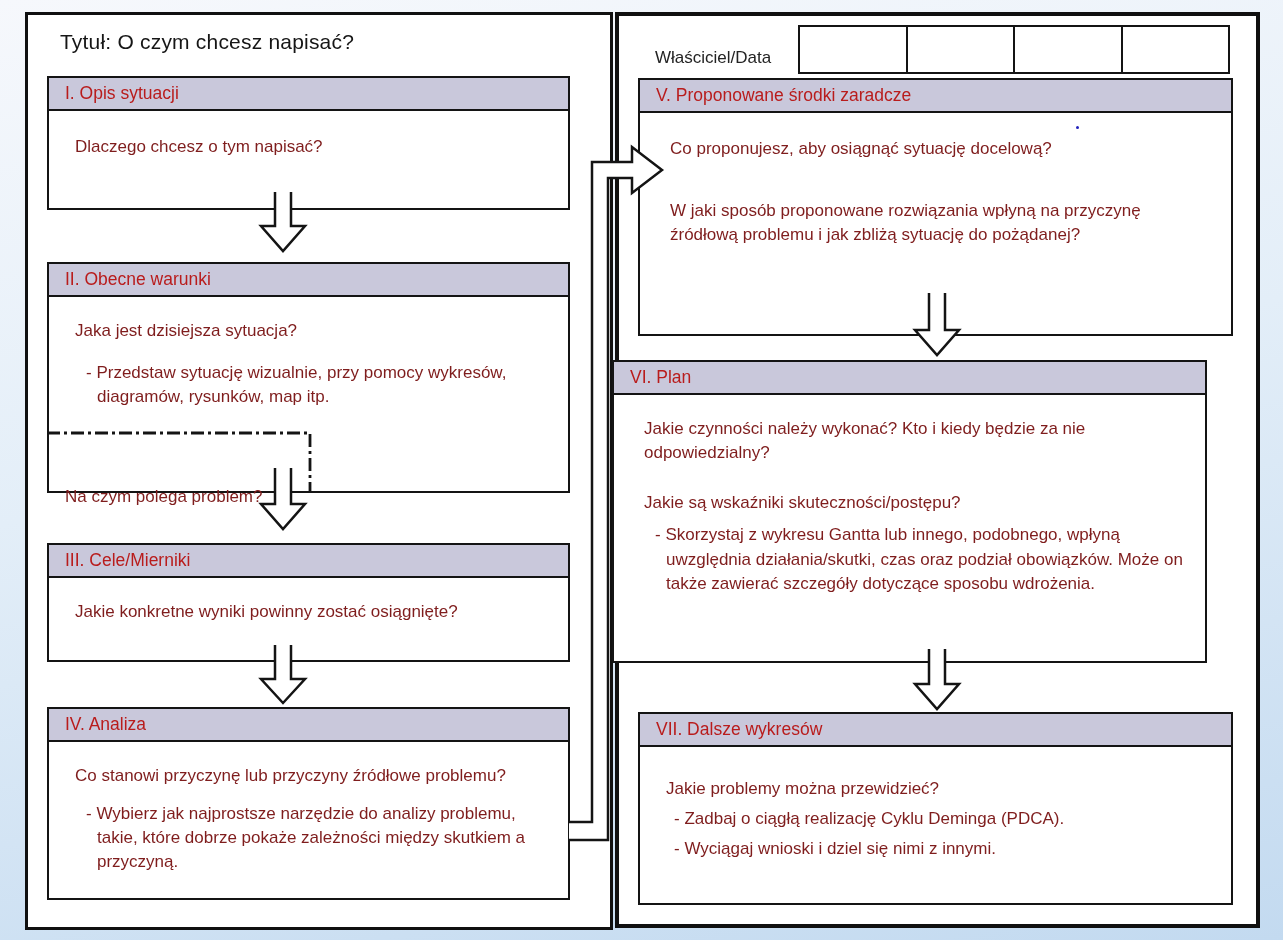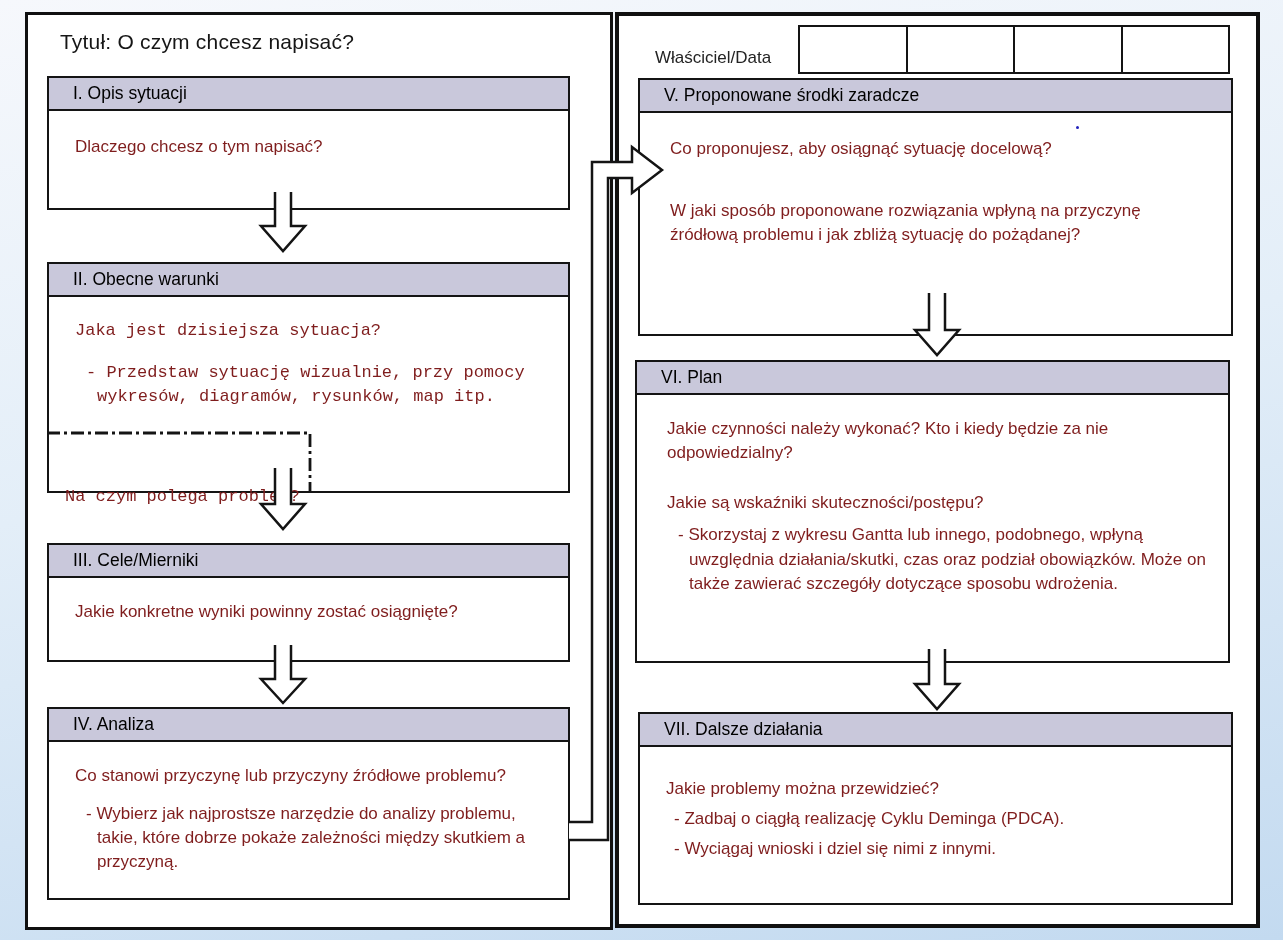--- a/index.html
+++ b/index.html
@@ -26,22 +26,22 @@
   .sbox{
     position:absolute;
     background:#ffffff;
     border:2.5px solid #141414;
     box-sizing:border-box;
   }
   .sbox-header{
     background:#c9c8db;
     border-bottom:2.5px solid #141414;
     height:31px;line-height:31px;
-    padding-left:24px;
-    font-size:17.5px;color:#000000;
+    padding-left:16px;
+    font-size:17.5px;color:#b91c1c;
     white-space:nowrap;overflow:hidden;
   }
   .sbox-body{
     position:relative;
     padding:0 20px 0 26px;
     font-size:17px;line-height:1.42;color:#7f1d1d;
   }
   .rbody{padding-left:30px;}
   .q{margin:0 0 0 0;}
   .bullet{padding-left:22px;text-indent:-11px;margin:0;}
@@ -83,21 +83,21 @@
 
   <div class="sbox" style="left:47px;top:76px;width:523px;height:134px;">
     <div class="sbox-header">I. Opis sytuacji</div>
     <div class="sbox-body" style="padding-top:24px;">
       <p class="q">Dlaczego chcesz o tym napisać?</p>
     </div>
   </div>
 
   <div class="sbox" style="left:47px;top:262px;width:523px;height:231px;">
     <div class="sbox-header">II. Obecne warunki</div>
-    <div class="sbox-body" style="padding-top:22px;font-family:Liberation Mono, monospace;">
+    <div class="sbox-body" style="padding-top:22px;">
       <p class="q" style="margin-bottom:18px;">Jaka jest dzisiejsza sytuacja?</p>
       <p class="bullet" style="max-width:430px;">- Przedstaw sytuację wizualnie, przy pomocy wykresów, diagramów, rysunków, map itp.</p>
       <div class="note" style="top:188px;">Na czym polega problem?</div>
     </div>
   </div>
 
   <div class="sbox" style="left:47px;top:543px;width:523px;height:119px;">
     <div class="sbox-header">III. Cele/Mierniki</div>
     <div class="sbox-body" style="padding-top:22px;">
       <p class="q">Jakie konkretne wyniki powinny zostać osiągnięte?</p>
@@ -121,31 +121,31 @@
   </div>
 
   <div class="sbox" style="left:638px;top:78px;width:595px;height:258px;">
     <div class="sbox-header">V. Proponowane środki zaradcze</div>
     <div class="sbox-body rbody" style="padding-top:24px;">
       <p class="q" style="margin-bottom:38px;">Co proponujesz, aby osiągnąć sytuację docelową?</p>
       <p class="q" style="max-width:525px;">W jaki sposób proponowane rozwiązania wpłyną na przyczynę źródłową problemu i jak zbliżą sytuację do pożądanej?</p>
     </div>
   </div>
 
-  <div class="sbox" style="left:635px;top:360px;width:595px;height:303px;">
+  <div class="sbox" style="left:612px;top:360px;width:595px;height:303px;">
     <div class="sbox-header">VI. Plan</div>
     <div class="sbox-body rbody" style="padding-top:22px;">
       <p class="q" style="max-width:510px;margin-bottom:26px;">Jakie czynności należy wykonać? Kto i kiedy będzie za nie odpowiedzialny?</p>
       <p class="q" style="margin-bottom:8px;">Jakie są wskaźniki skuteczności/postępu?</p>
       <p class="bullet" style="max-width:530px;">- Skorzystaj z wykresu Gantta lub innego, podobnego, wpłyną uwzględnia działania/skutki, czas oraz podział obowiązków. Może on także zawierać szczegóły dotyczące sposobu wdrożenia.</p>
     </div>
   </div>
 
   <div class="sbox" style="left:638px;top:712px;width:595px;height:193px;">
-    <div class="sbox-header">VII. Dalsze działania</div>
+    <div class="sbox-header">VII. Dalsze wykresów</div>
     <div class="sbox-body" style="padding-top:30px;padding-left:26px;">
       <p class="q" style="margin-bottom:6px;">Jakie problemy można przewidzieć?</p>
       <p class="bullet" style="padding-left:16px;text-indent:-8px;margin-bottom:6px;">- Zadbaj o ciągłą realizację Cyklu Deminga (PDCA).</p>
       <p class="bullet" style="padding-left:16px;text-indent:-8px;">- Wyciągaj wnioski i dziel się nimi z innymi.</p>
     </div>
   </div>
 
   <div class="stray-dot"></div>
 
   <svg class="overlay" viewBox="0 0 1283 940">

